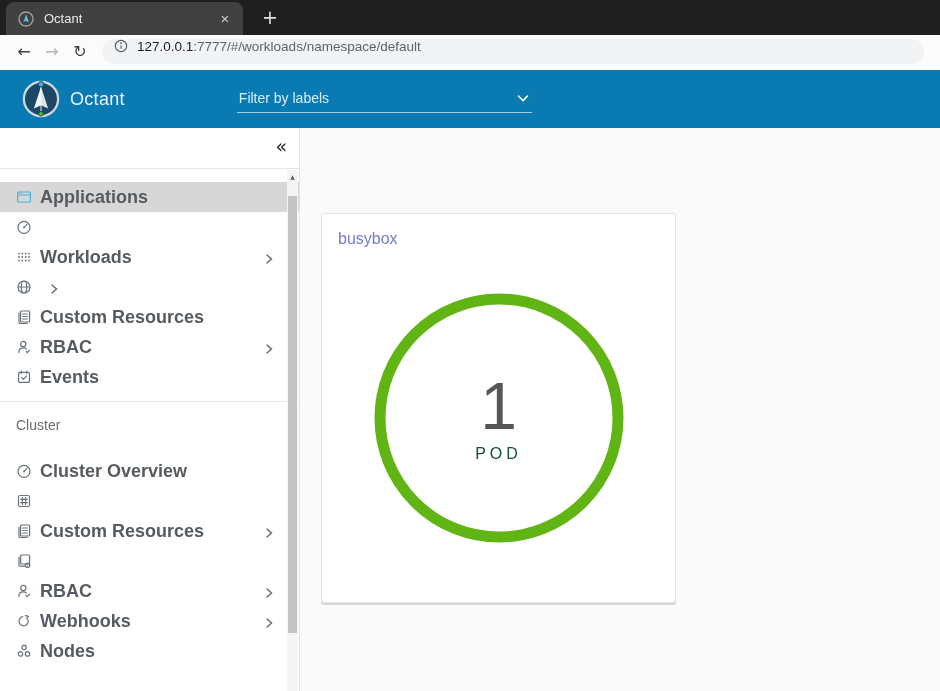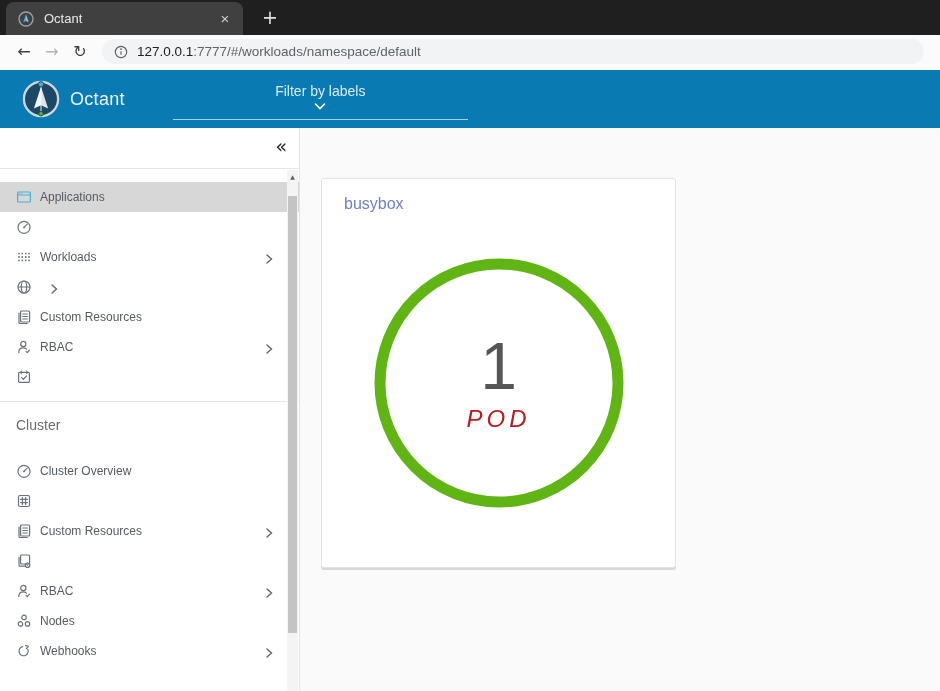--- a/index.html
+++ b/index.html
@@ -11,68 +11,68 @@
          display:flex; align-items:center; padding:0 8px 0 12px; }
   .tab-favicon { width:16px; height:16px; flex:0 0 auto; }
   .tab-title { color:#e8e8e8; font-size:13px; margin-left:10px; flex:1 1 auto; white-space:nowrap; overflow:hidden; }
   .tab-close { color:#cfcfcf; font-size:15px; width:20px; height:20px; line-height:20px; text-align:center; border-radius:50%; cursor:pointer; }
   .newtab { color:#e0e0e0; font-size:19px; width:30px; height:30px; line-height:28px; text-align:center; margin:0 0 2px 12px; cursor:pointer; font-family:"DejaVu Sans",sans-serif; }
 
   .toolbar { height:33px; background:#fbfbfb; display:flex; align-items:center; padding:0 10px; }
   .nav-btn { font-family:"DejaVu Sans",sans-serif; font-size:16px; color:#414141; width:28px; height:28px; line-height:28px; text-align:center; cursor:pointer; }
   .nav-btn.disabled { color:#b3b3b3; }
   .omnibox { flex:1 1 auto; height:25px; background:#f1f3f4; border-radius:13px; margin-left:8px; margin-right:6px;
-             display:flex; align-items:center; padding:0 12px; }
+             display:flex; padding:0 12px; }
   .info-icon { width:14px; height:14px; margin-right:9px; flex:0 0 auto; }
   .url { font-size:13.5px; color:#202124; white-space:nowrap; }
   .url .muted { color:#5f6368; }
   .chrome-gap { height:2px; background:#fdfdfd; }
 
   
   .app-header { height:58px; background:#0a7ab2; display:flex; align-items:center; padding:0 16px; }
   .logo { width:38px; height:38px; margin-left:6px; flex:0 0 auto; }
   .brand { color:#eaf4f9; font-size:18px; margin-left:10px; letter-spacing:.3px; }
-  .filter { width:295px; margin-left:48px; display:flex; align-items:center; justify-content:space-between;
-            border-bottom:1px solid rgba(255,255,255,.65); padding:4px 2px 6px 2px; cursor:pointer;flex-direction:column; }
+  .filter { width:295px; margin-left:112px; display:flex; align-items:center; justify-content:space-between;
+            border-bottom:1px solid rgba(255,255,255,.65); padding:4px 2px 6px 2px; cursor:pointer; }
   .filter-text { color:#d9edf8; font-size:14px; }
   .filter-chevron { width:14px; height:14px; }
 
   
   .app-body { display:flex; height:563px; }
 
   
   .sidebar { width:300px; background:#ffffff; border-right:1px solid #e3e3e3; position:relative; flex:0 0 auto; }
   .sidebar-top { height:40px; position:relative; }
   .collapse { position:absolute; right:12px; top:7px; font-size:19px; color:#2e2e2e; cursor:pointer; font-family:"DejaVu Sans",sans-serif; }
   .side-divider { height:1px; background:#e6e6e6; }
   .nav-list { padding-top:13px; }
   .nav-item { height:30px; display:flex; align-items:center; padding:0 24px 0 16px; cursor:pointer; color:#565b61; }
   .nav-item.active { background:#d7d7d7; }
   .nav-icon { width:16px; height:16px; flex:0 0 auto; margin-right:8px; }
   .nav-icon svg { display:block; }
-  .nav-label { font-size:12px; font-weight:400; white-space:nowrap; overflow:hidden; flex:1 1 auto; }
+  .nav-label { font-size:18px; font-weight:700; white-space:nowrap; overflow:hidden; flex:1 1 auto; }
   .nav-chevron { width:12px; height:12px; flex:0 0 auto; margin-left:8px; }
   .section-divider { height:1px; background:#e6e6e6; margin-top:9px; }
   .section-label { font-size:14px; color:#6b6b6b; padding-left:16px; margin-top:14px; height:18px; line-height:18px; }
   .nav-list-2 { margin-top:22px; }
 
   
   .sb-scroll { position:absolute; top:42px; right:1px; width:11px; bottom:0; background:#f4f4f4; }
   .sb-up { height:14px; text-align:center; font-size:6px; line-height:14px; color:#5e5e5e; cursor:pointer; font-family:"DejaVu Sans",sans-serif; }
   .sb-thumb { position:absolute; top:26px; left:1px; width:9px; height:437px; background:#c4c4c4; cursor:pointer; }
 
   
   .main { flex:1 1 auto; background:#fafafa; padding:50px 0 0 21px; }
   .card { width:355px; height:390px; background:#fff; border:1px solid #e3e3e3; border-radius:3px;
-          box-shadow:0 2px 0 #d8d8d8; padding:16px 22px; }
+          box-shadow:0 2px 0 #d8d8d8; padding:16px 16px;margin-top:35px; }
   .card-title { font-size:16px; color:#737dc6; text-decoration:none; cursor:pointer; display:inline-block; }
   .donut-wrap { position:relative; width:250px; height:250px; margin:45px auto 0 auto; }
   .donut-center { position:absolute; inset:0; display:flex; flex-direction:column; align-items:center; justify-content:center; }
   .donut-value { font-size:66px; font-weight:300; color:#565656; line-height:1; }
-  .donut-unit { font-size:24px; color:#b91c1c; letter-spacing:4px; margin-top:6px;font-style:italic; }
+  .donut-unit { font-size:16px; color:#14532d; letter-spacing:4px; margin-top:6px; }
 
   svg.icon { stroke:#6a737b; fill:none; stroke-width:1.2; stroke-linecap:round; stroke-linejoin:round; }
   svg.icon .fill { fill:#6a737b; stroke:none; }
   svg.icon.blue { stroke:#49afd9; }
 </style>
 </head>
 <body>
 
 <div class="tabbar">
   <div class="tab">
@@ -232,20 +232,21 @@
 
       <div class="nav-item">
         <span class="nav-icon">
           <svg class="icon" viewBox="0 0 16 16" width="16" height="16">
             <rect x="2.6" y="3.4" width="10.8" height="10" rx="1"></rect>
             <line x1="5.2" y1="2" x2="5.2" y2="4.6"></line>
             <line x1="10.8" y1="2" x2="10.8" y2="4.6"></line>
             <path d="M5.6 8.6 l1.8 1.8 3.1 -3.4"></path>
           </svg>
         </span>
+        <span class="nav-label">Events</span>
       </div>
 
       <div class="section-divider"></div>
       <div class="section-label">Cluster</div>
 
       <div class="nav-list-2">
 
         <div class="nav-item">
           <span class="nav-icon">
             <svg class="icon" viewBox="0 0 16 16" width="16" height="16">
@@ -310,41 +311,41 @@
           <span class="nav-chevron">
             <svg viewBox="0 0 12 12" width="12" height="12" fill="none" stroke="#666" stroke-width="1.4" stroke-linecap="round">
                 <polyline points="4,2 8.5,6 4,10"></polyline>
               </svg>
           </span>
         </div>
 
         <div class="nav-item">
           <span class="nav-icon">
             <svg class="icon" viewBox="0 0 16 16" width="16" height="16">
-              <circle cx="8" cy="4.4" r="2.2"></circle>
-              <circle cx="4.5" cy="10.9" r="2.2"></circle>
-              <circle cx="11.5" cy="10.9" r="2.2"></circle>
-            </svg>
-          </span>
-          <span class="nav-label">Nodes</span>
-        </div>
-
-        <div class="nav-item">
-          <span class="nav-icon">
-            <svg class="icon" viewBox="0 0 16 16" width="16" height="16">
               <path d="M11.8 6.2 a4.6 4.6 0 1 1 -5 -2.6"></path>
               <path d="M9.5 2.6 l3 .8 -2.1 2.3"></path>
             </svg>
           </span>
           <span class="nav-label">Webhooks</span>
           <span class="nav-chevron">
             <svg viewBox="0 0 12 12" width="12" height="12" fill="none" stroke="#666" stroke-width="1.4" stroke-linecap="round">
                 <polyline points="4,2 8.5,6 4,10"></polyline>
               </svg>
           </span>
+        </div>
+
+        <div class="nav-item">
+          <span class="nav-icon">
+            <svg class="icon" viewBox="0 0 16 16" width="16" height="16">
+              <circle cx="8" cy="4.4" r="2.2"></circle>
+              <circle cx="4.5" cy="10.9" r="2.2"></circle>
+              <circle cx="11.5" cy="10.9" r="2.2"></circle>
+            </svg>
+          </span>
+          <span class="nav-label">Nodes</span>
         </div>
 
       </div>
     </nav>
 
     <div class="sb-scroll">
       <div class="sb-up">▲</div>
       <div class="sb-thumb"></div>
     </div>
   </aside>

